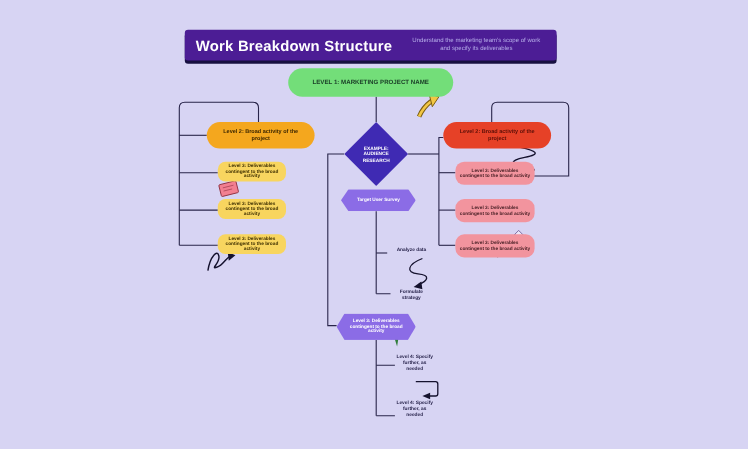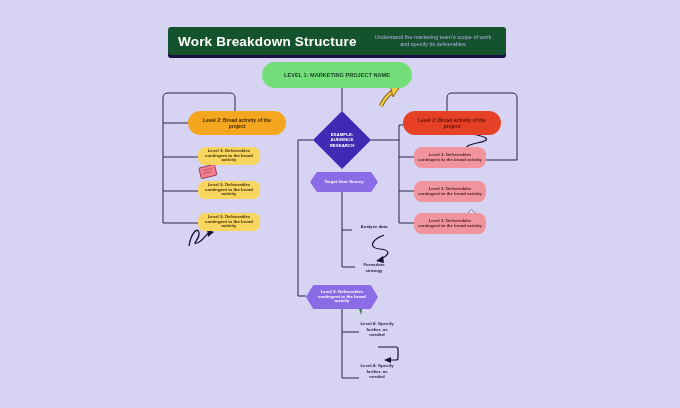--- a/index.html
+++ b/index.html
@@ -1,20 +1,20 @@
 <!DOCTYPE html>
 <html><head>
 <meta charset="utf-8">
 <style>
   html,body{margin:0;padding:0;}
   body{width:680px;height:408px;background:#d7d4f3;font-family:"Liberation Sans",sans-serif;overflow:hidden;}
   .canvas{position:relative;width:680px;height:408px;background:#d7d4f3;}
   .wires{position:absolute;inset:0;pointer-events:none;}
   .node{position:absolute;display:flex;align-items:center;justify-content:center;text-align:center;font-weight:700;box-sizing:border-box;}
-  .header{left:168px;top:27px;width:338px;height:28px;background:#14532d;border-radius:3px;box-shadow:0 3px 0 #171040;display:flex;align-items:center;justify-content:space-between;padding:12px 10px;}
+  .header{left:168px;top:27px;width:338px;height:28px;background:#4c1d95;border-radius:3px;box-shadow:0 3px 0 #171040;display:flex;align-items:center;justify-content:space-between;padding:12px 10px;}
   .header .title{color:#ffffff;font-size:13.5px;font-weight:800;letter-spacing:.2px;white-space:nowrap;}
   .header .subtitle{color:#b7aeea;font-size:5.5px;font-weight:400;width:126px;text-align:center;line-height:1.25;}
   .level1{left:262px;top:62px;width:150px;height:26px;border-radius:13px;background:#73de79;color:#1c4129;font-size:5.6px;}
   .pill-l{left:188px;top:111px;width:98px;height:24px;border-radius:12px;background:#f4a71e;color:#3e2800;font-size:5px;padding:0 6px;line-height:1.2;}
   .pill-r{left:403px;top:111px;width:98px;height:24px;border-radius:12px;background:#e64127;color:#5e1008;font-size:5px;padding:0 6px;line-height:1.2;}
   .yl3{left:198px;width:62px;height:18px;border-radius:7px;background:#f8d55f;color:#3f3000;font-size:4.3px;line-height:1.15;padding:1px 3px;}
   .pl3{left:414px;width:72px;height:21px;border-radius:8px;background:#f2949e;color:#4c2228;font-size:4.3px;line-height:1.15;padding:1px 4px;}
   .diamond{left:313px;top:111px;width:58px;height:58px;background:#3f2ab3;clip-path:polygon(50% 0,100% 50%,50% 100%,0 50%);color:#ffffff;font-size:4.4px;line-height:1.2;padding:0 10px;}
   .hexa{background:#8b6ce6;clip-path:polygon(10% 0,90% 0,100% 50%,90% 100%,10% 100%,0 50%);color:#ffffff;font-size:4.3px;line-height:1.15;}
   .survey{left:310px;top:172px;width:68px;height:20px;}

